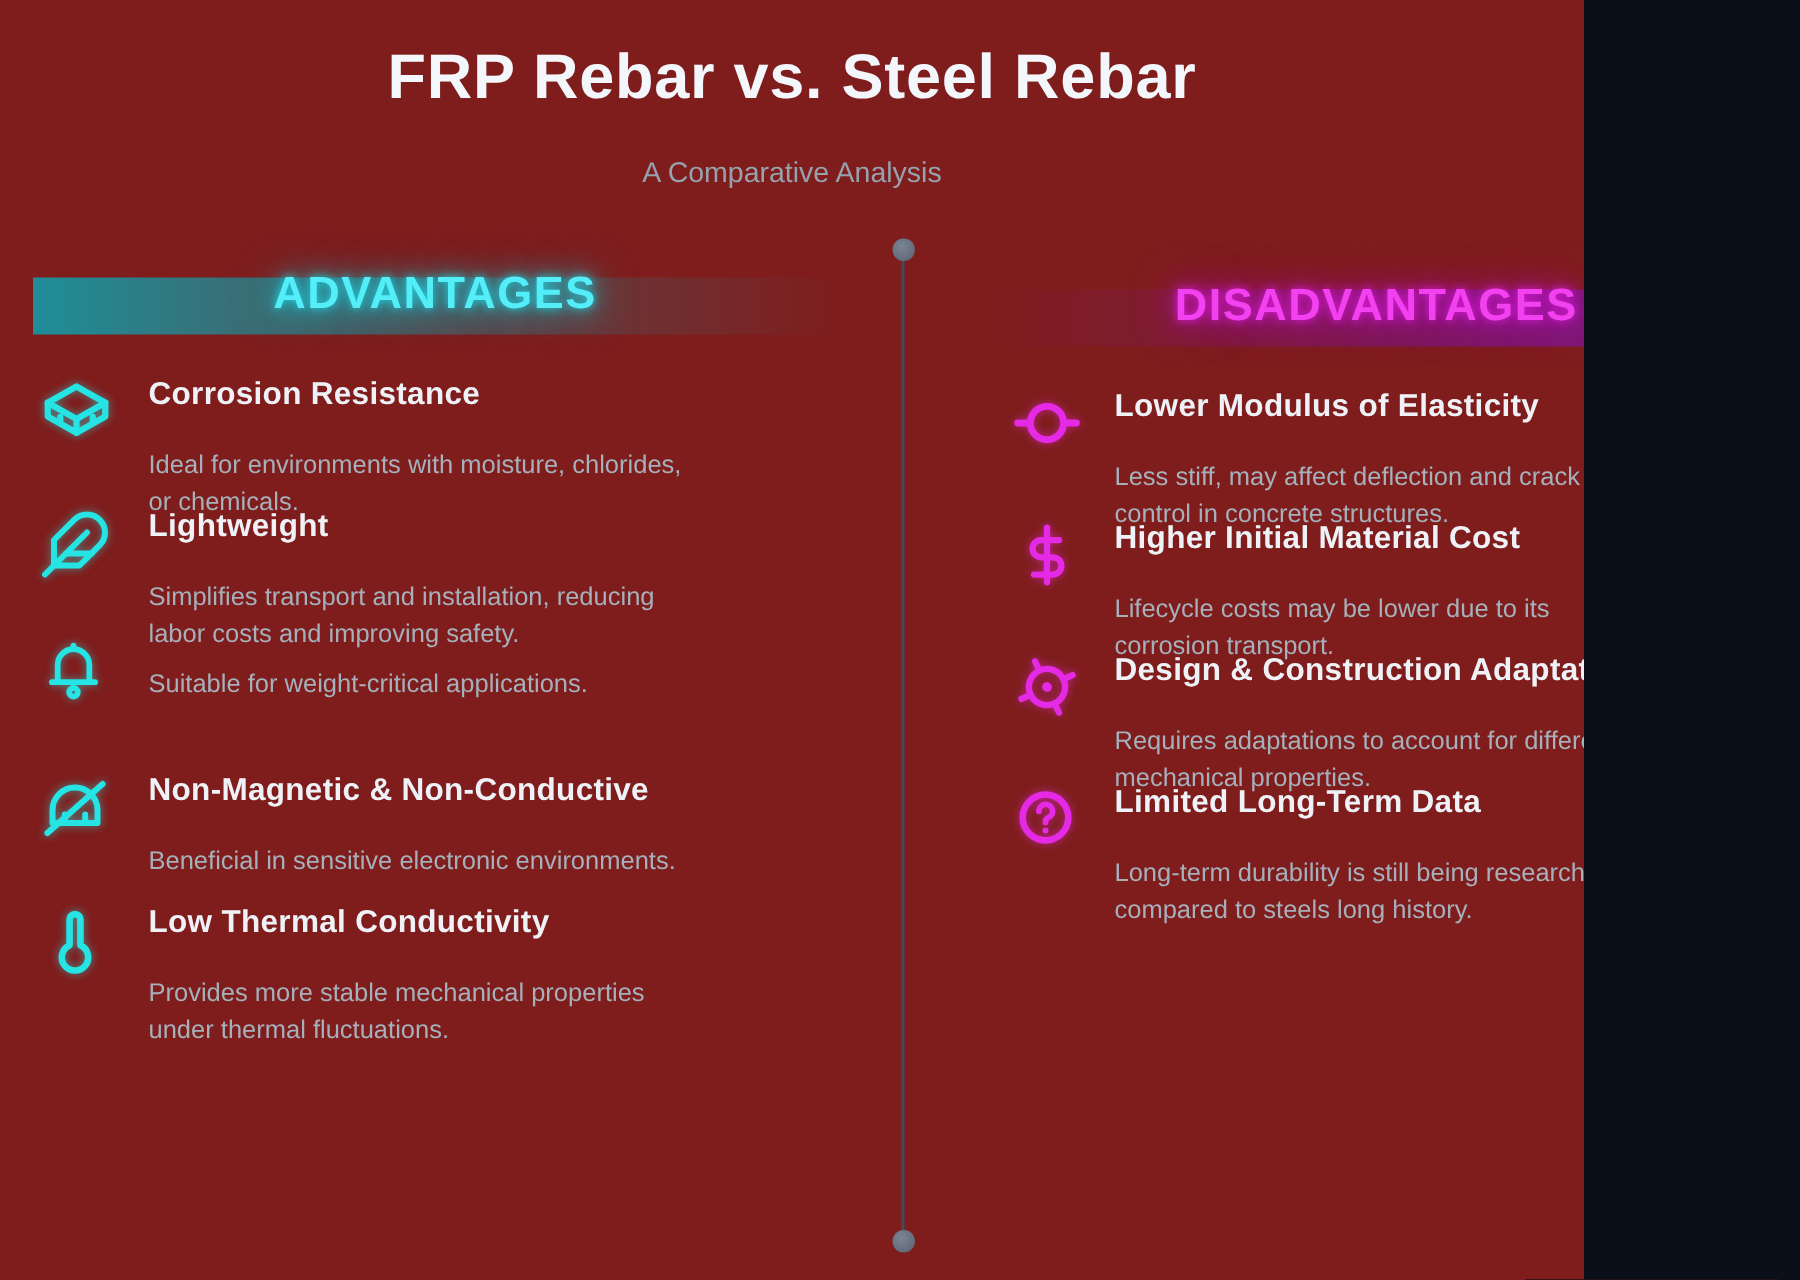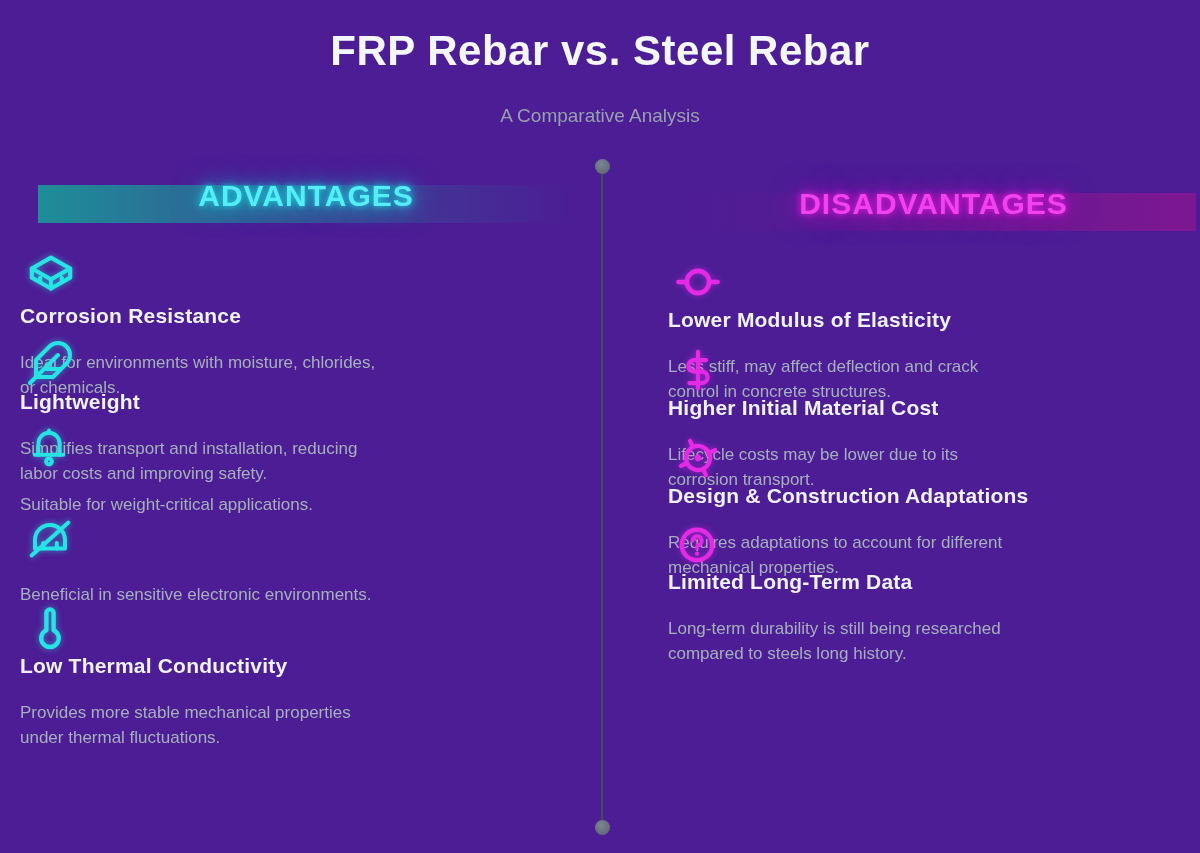--- a/index.html
+++ b/index.html
@@ -1,36 +1,36 @@
 <!DOCTYPE html>
 <html><head>
 <meta charset="utf-8">
 <style>
   html,body{margin:0;padding:0;background:#0b0f19;}
   .canvas{
-    position:relative;width:1200px;height:853px;overflow:hidden;
-    background:#4c1d95;font-family:"Liberation Sans",sans-serif;
+    position:relative;width:1020px;height:853px;overflow:hidden;
+    background:#7f1d1d;font-family:"Liberation Sans",sans-serif;padding-left:36px;
   }
   
   .main-title{
     position:absolute;top:26px;left:0;width:100%;text-align:center;
     font-size:42px;line-height:50px;font-weight:bold;color:#f3f6fa;letter-spacing:.5px;
   }
   .subtitle{
     position:absolute;top:104px;left:0;width:100%;text-align:center;
     font-size:19px;line-height:24px;color:#97a1ad;
   }
   
   .divider-line{position:absolute;left:601px;top:166px;width:2px;height:661px;background:#414b59;}
   .divider-dot{position:absolute;width:15px;height:15px;border-radius:50%;
     background:radial-gradient(circle at 40% 35%, #7c8593, #59616f);}
   .dot-top{left:595px;top:159px;}
   .dot-bottom{left:595px;top:820px;}
   
-  .col-bar{position:absolute;height:38px;margin-left:16px;}
+  .col-bar{position:absolute;height:38px;}
   .adv-bar{
     left:22px;top:185px;width:536px;
     background:linear-gradient(90deg,#1e8e98 0%,rgba(30,142,152,.62) 35%,rgba(30,142,152,.18) 75%,rgba(30,142,152,0) 100%);
   }
   .dis-bar{
     left:655px;top:193px;width:525px;
     background:linear-gradient(90deg,rgba(125,23,146,0) 0%,rgba(125,23,146,.18) 25%,rgba(125,23,146,.6) 62%,#7d1792 100%);
   }
   .col-bar .bar-label{
     position:absolute;left:0;top:-8px;width:100%;text-align:center;
@@ -41,21 +41,21 @@
     text-shadow:0 0 6px #22d3e0,0 0 16px #19bccb,0 0 30px rgba(25,188,203,.65);
   }
   .dis-bar .bar-label{
     color:#f241ef;
     text-shadow:0 0 6px #dd1cdd,0 0 16px #bb14c6,0 0 30px rgba(187,20,198,.65);
   }
   
   .col{position:absolute;}
   .col-left{left:20px;top:248px;width:566px;}
   .col-right{left:668px;top:256px;width:552px;}
-  .item{display:flex;height:88px;align-items:flex-start;flex-direction:column;}
+  .item{display:flex;height:88px;align-items:flex-start;}
   .icon-box{flex:none;padding-top:3px;}
   .col-left .icon-box{width:79px;padding-left:6px;box-sizing:border-box;}
   .col-right .icon-box{width:75px;padding-left:7px;box-sizing:border-box;}
   .icon-box svg{display:block;fill:none;stroke:currentColor;stroke-width:2;
     stroke-linecap:round;stroke-linejoin:round;}
   .col-left .icon-box{color:#27e4e4;}
   .col-left .icon-box svg{filter:drop-shadow(0 0 3px rgba(39,228,228,.55));}
   .col-right .icon-box{color:#e52ae5;}
   .col-right .icon-box svg{filter:drop-shadow(0 0 3px rgba(229,42,229,.55));}
   .item .text{flex:1;}
@@ -130,20 +130,21 @@
 
     <div class="item">
       <div class="icon-box">
         <svg width="48" height="48" viewBox="0 0 24 24">
           <path d="M4.5 16.8v-4.3a7.5 7.5 0 0 1 15 0v4.3Z"></path>
           <path d="M8.6 16.8v-2.8M15.4 16.8v-2.8"></path>
           <path d="M2.8 20.2 21.2 3.8"></path>
         </svg>
       </div>
       <div class="text">
+        <h3>Non-Magnetic &amp; Non-Conductive</h3>
         <p>Beneficial in sensitive electronic environments.</p>
       </div>
     </div>
 
     <div class="item">
       <div class="icon-box">
         <svg width="48" height="48" viewBox="0 0 24 24" style="stroke-width:2.2">
           <path d="M10.2 5a1.8 1.8 0 0 1 3.6 0v8.6a4.4 4.4 0 1 1-3.6 0Z"></path>
         </svg>
       </div>

